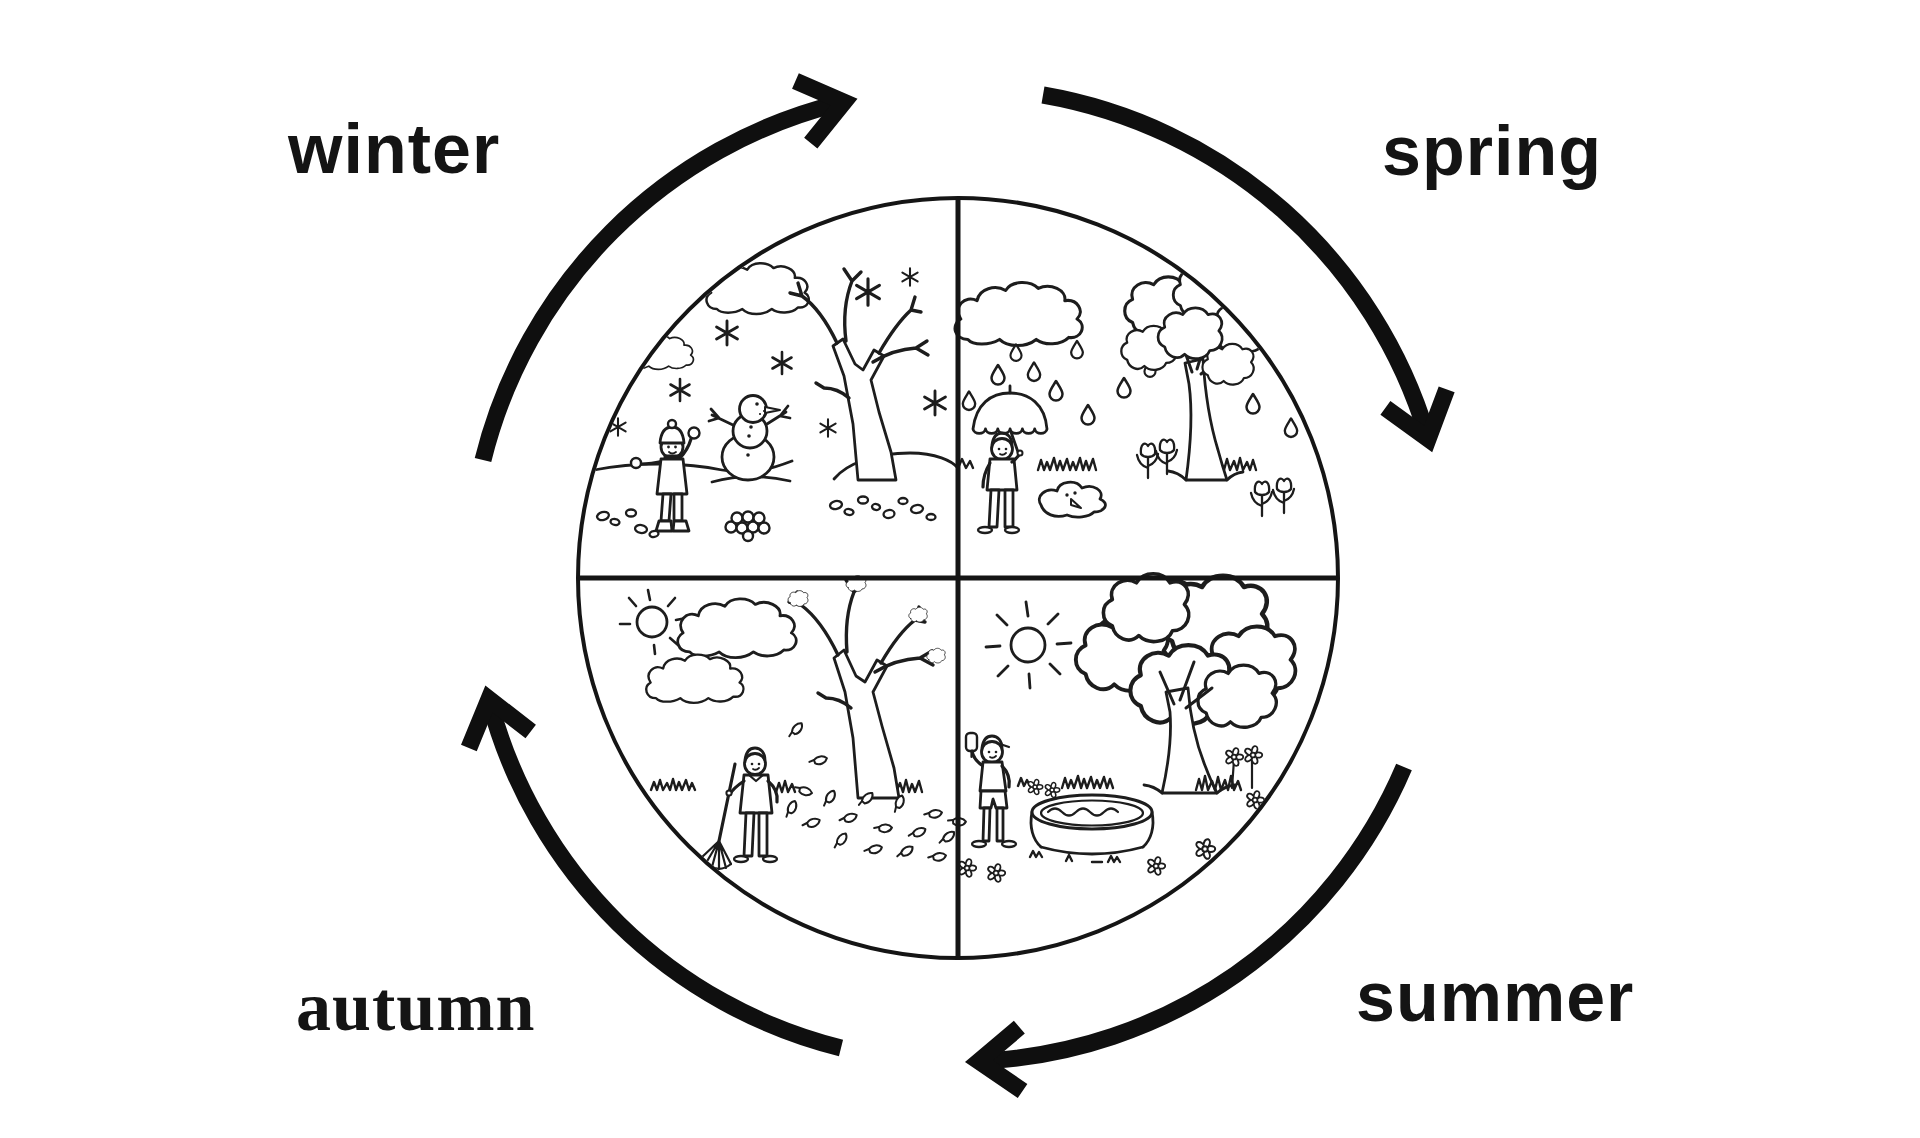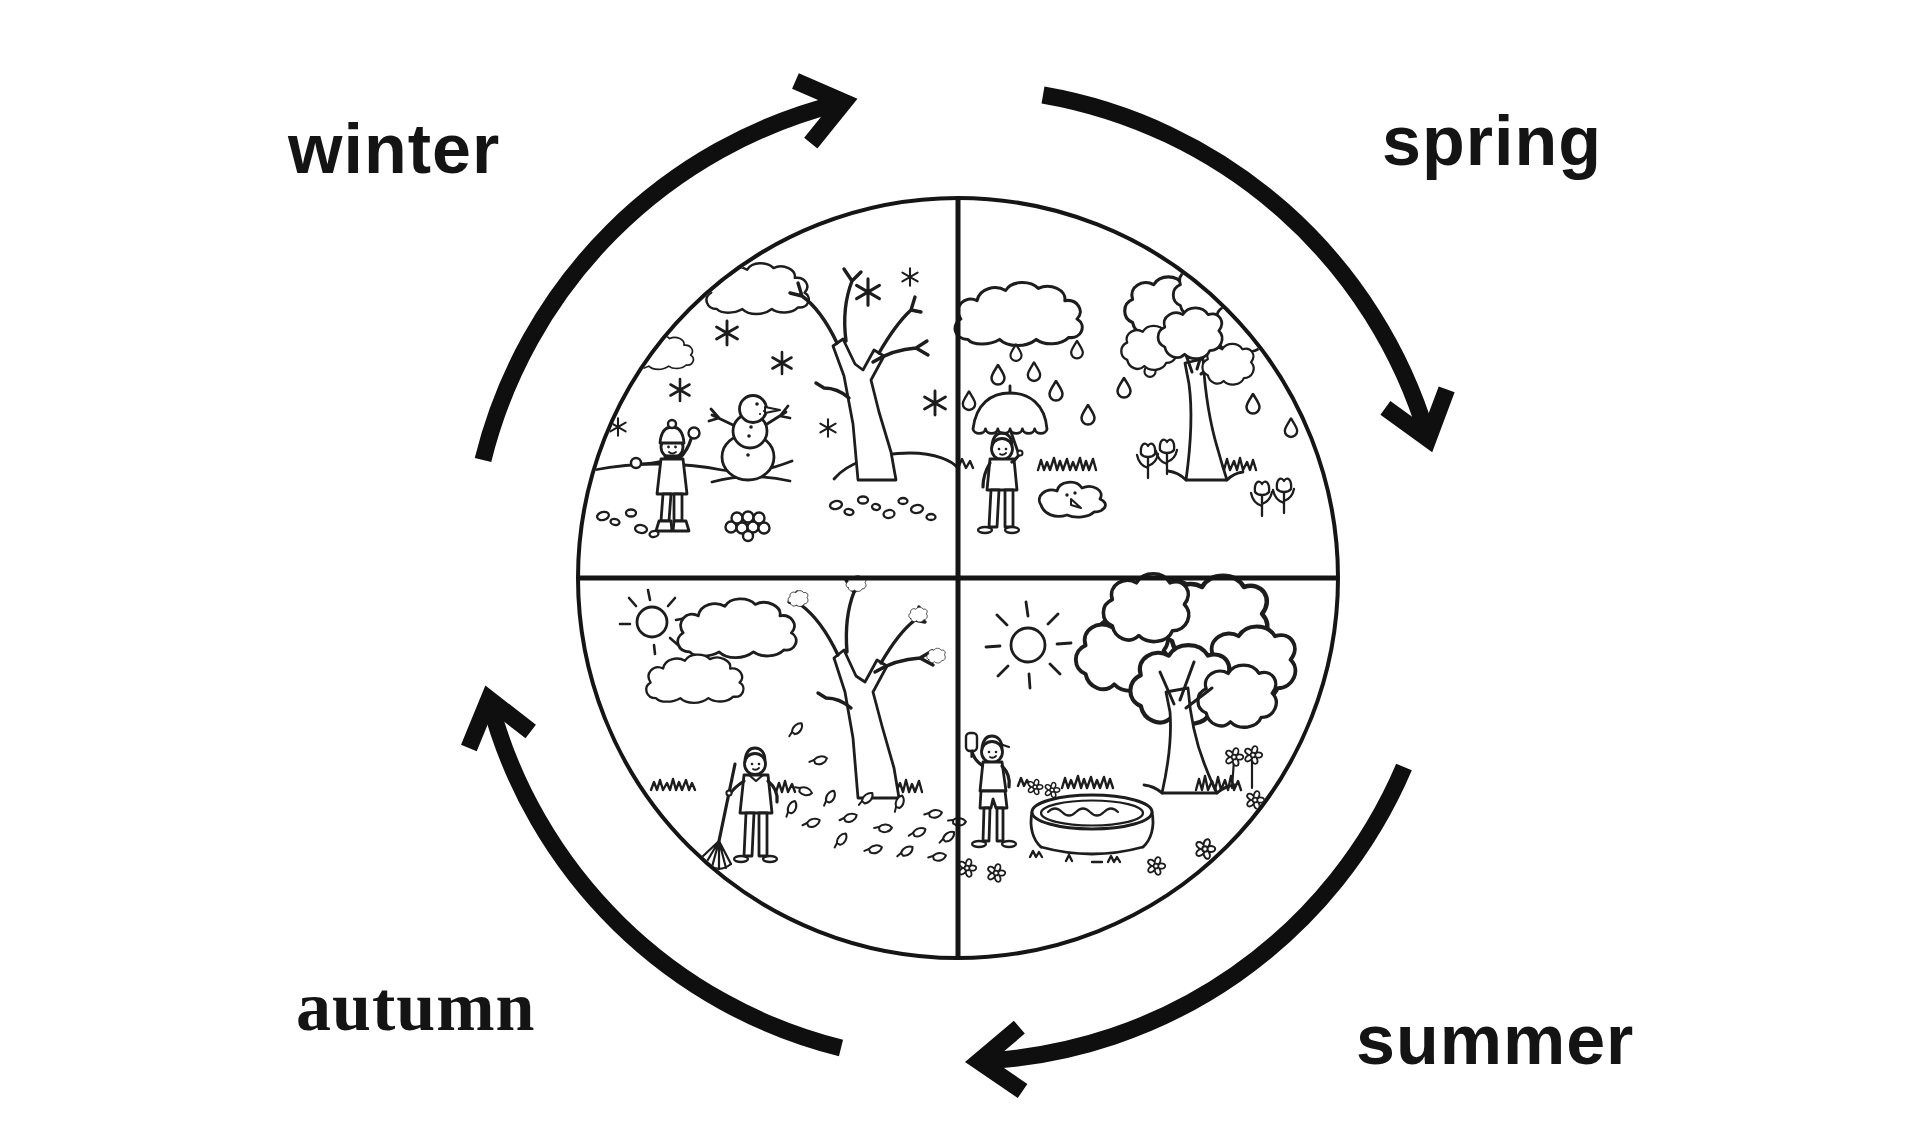--- a/index.html
+++ b/index.html
@@ -2,23 +2,23 @@
 <html><head>
 <meta charset="utf-8">
 <style>
   html,body{margin:0;padding:0;background:#e8e8e8;}
   .stage{position:relative;width:1920px;height:1138px;background:#ffffff;overflow:hidden;
          font-family:"Liberation Sans", sans-serif;}
   .stage svg{position:absolute;left:0;top:0;}
   .season-label{position:absolute;font-weight:700;font-size:70px;line-height:1;
                 letter-spacing:1px;color:#141414;white-space:nowrap;}
   .label-winter{left:288px;top:114px;}
-  .label-spring{left:1382px;top:106px;}
+  .label-spring{left:1382px;top:116px;}
   .label-autumn{left:296px;top:972px;font-family:Liberation Serif, serif;}
-  .label-summer{left:1356px;top:962px;margin-top:43px;}
+  .label-summer{left:1356px;top:962px;}
 </style>
 </head>
 <body>
 
 <div class="stage">
 
 <svg width="1920" height="1138" viewBox="0 0 1920 1138">
   <defs>
     <marker id="ah" viewBox="-50 -50 100 100" refX="0" refY="0" markerWidth="100" markerHeight="100" markerUnits="userSpaceOnUse" orient="auto">
       <path d="M -38 -32 L 4 0 L -38 32" fill="none" stroke="#0f0f0f" stroke-width="17" stroke-linejoin="miter"></path>

